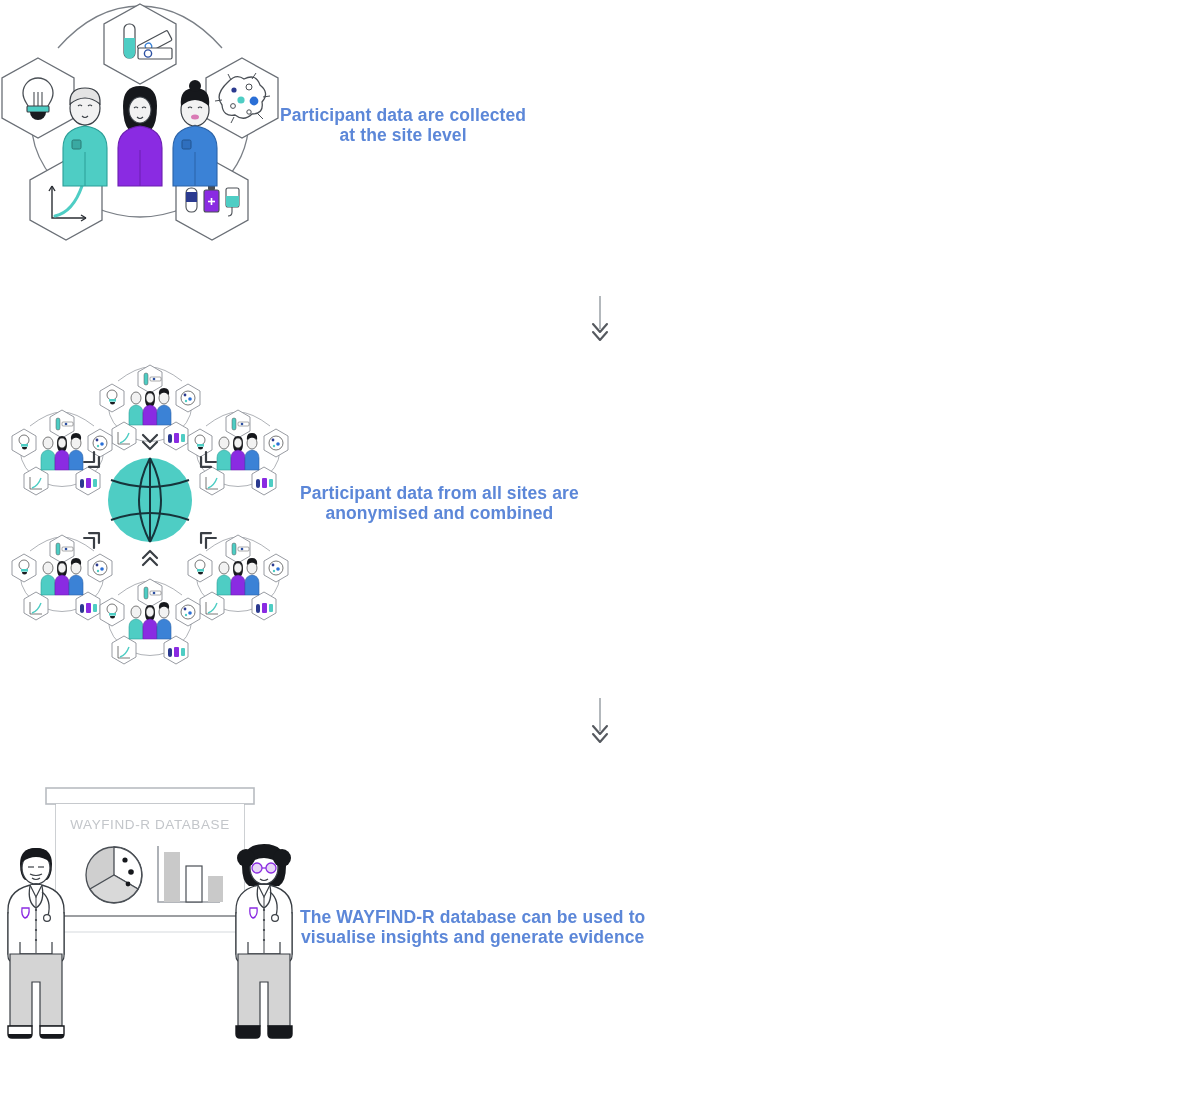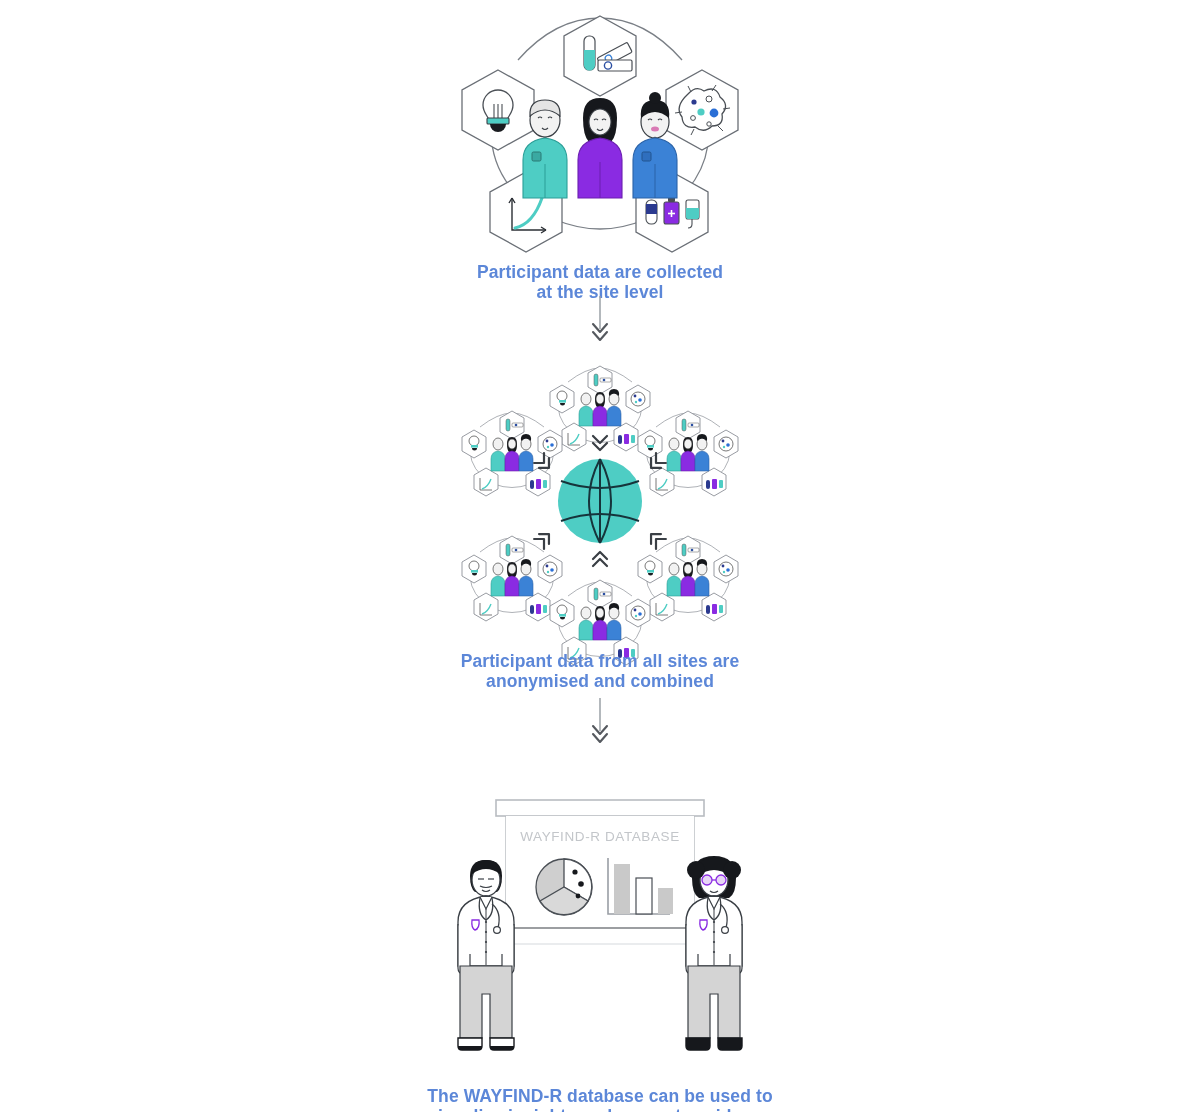--- a/index.html
+++ b/index.html
@@ -14,23 +14,21 @@
     position: relative;
     width: 1200px; height: 1112px;
     background: #ffffff;
   }
 
   
   .stage {
     position: absolute;
     left: 0; width: 1200px;
     display: flex;
-    flex-direction: column;
     align-items: center;
-    margin-top: 12px;
   }
   .caption {
     color: #5c87d8;
     font-size: 17.5px;
     font-weight: 700;
     line-height: 20px;
     text-align: center;
     letter-spacing: .1px;
     white-space: pre-line;
   }
@@ -176,21 +174,21 @@
   <div class="connector" style="top:296px;">
     <svg width="26" height="50" viewBox="0 0 26 50" aria-hidden="true">
       <line x1="13" y1="0" x2="13" y2="33" stroke="#9aa0a6" stroke-width="1.5"></line>
       <g fill="none" stroke="#55595f" stroke-width="2.1" stroke-linecap="round" stroke-linejoin="round">
         <polyline points="6,28 13,36 20,28"></polyline>
         <polyline points="6,36 13,44 20,36"></polyline>
       </g>
     </svg>
   </div>
 
-  <div class="stage" id="stage-aggregation" style="top:345px;">
+  <div class="stage" id="stage-aggregation" style="top:356px;">
 
     <div>
       <svg width="300" height="280" viewBox="0 0 300 280" aria-hidden="true">
 
         <defs>
 
           <g id="mini-site">
             <g fill="none" stroke="#9a9ea5" stroke-width="0.8">
               <path d="M18 17 Q36 3 50 3 Q64 3 82 17"></path>
               <path d="M9 33 Q5 52 20 66"></path>

